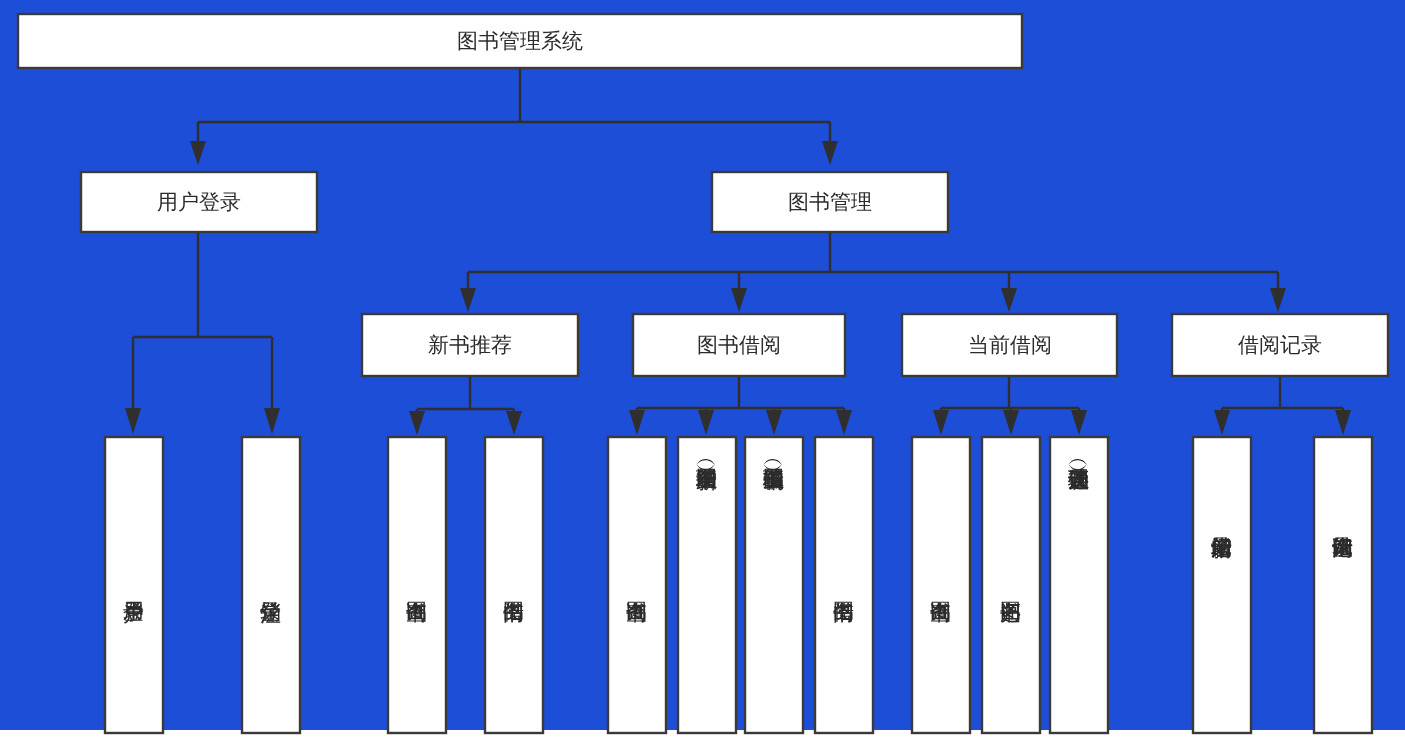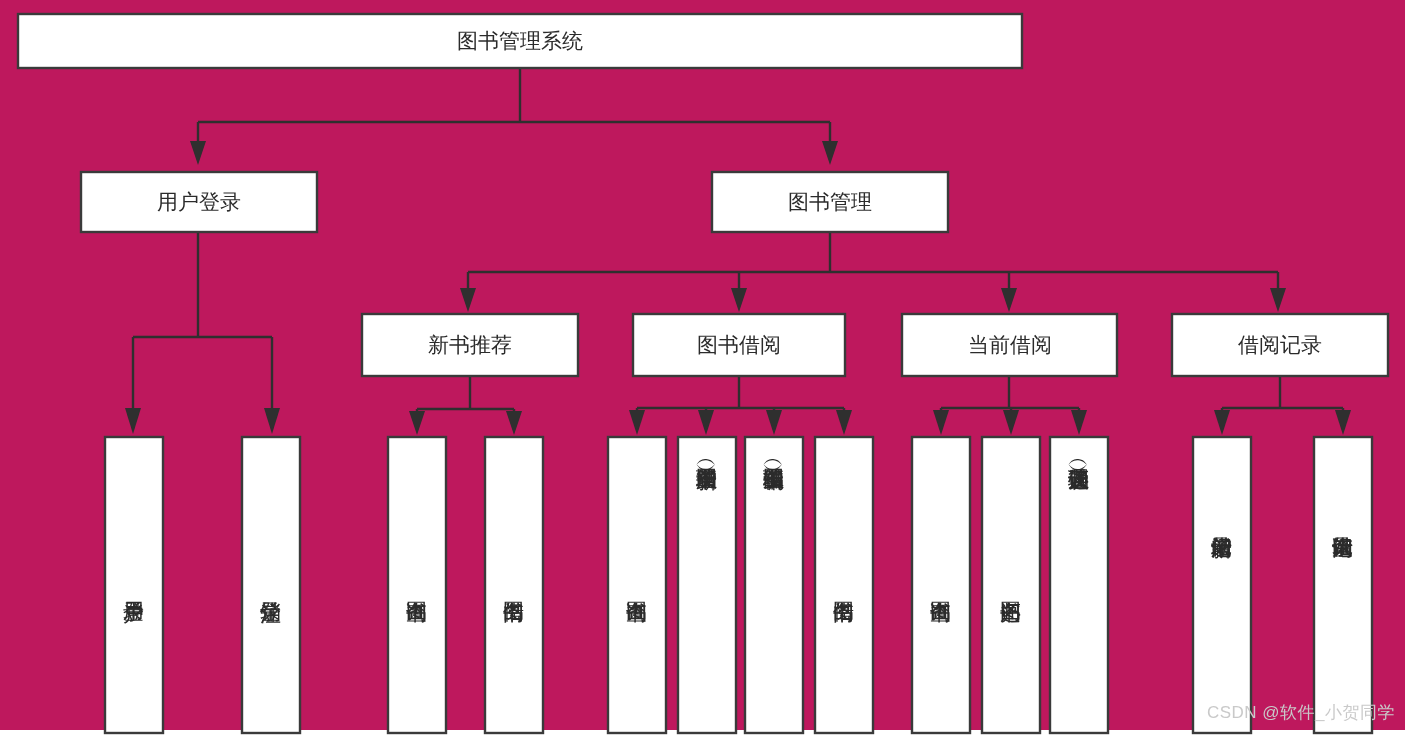--- a/index.html
+++ b/index.html
@@ -11,21 +11,21 @@
     width: 1405px;
     height: 747px;
     font-family: "Liberation Sans", "DejaVu Sans", sans-serif;
     overflow: hidden;
     position: relative;
   }
   #diagram-root {
     position: relative;
     width: 1405px;
     height: 730px;
-    background: #be185d;
+    background: #1d4ed8;
   }
   svg#flowchart {
     position: absolute;
     top: 0;
     left: 0;
     width: 1405px;
     height: 747px;
     display: block;
   }
   .node-box {
@@ -232,15 +232,14 @@
       <text class="node-label-vertical" x="1222" y="520" writing-mode="tb" glyph-orientation-vertical="0" style="text-anchor:middle;">新增借阅记录</text>
     </g>
 
     <g>
       <rect class="node-box" x="1314" y="437" width="58" height="296"></rect>
       <text class="node-label-vertical" x="1343" y="520" writing-mode="tb" glyph-orientation-vertical="0" style="text-anchor:middle;">查询借阅记录</text>
     </g>
 
   </svg>
 
-  <div class="watermark-text">CSDN @软件_小贺同学</div>
 
 </div>
 
 </body></html>

